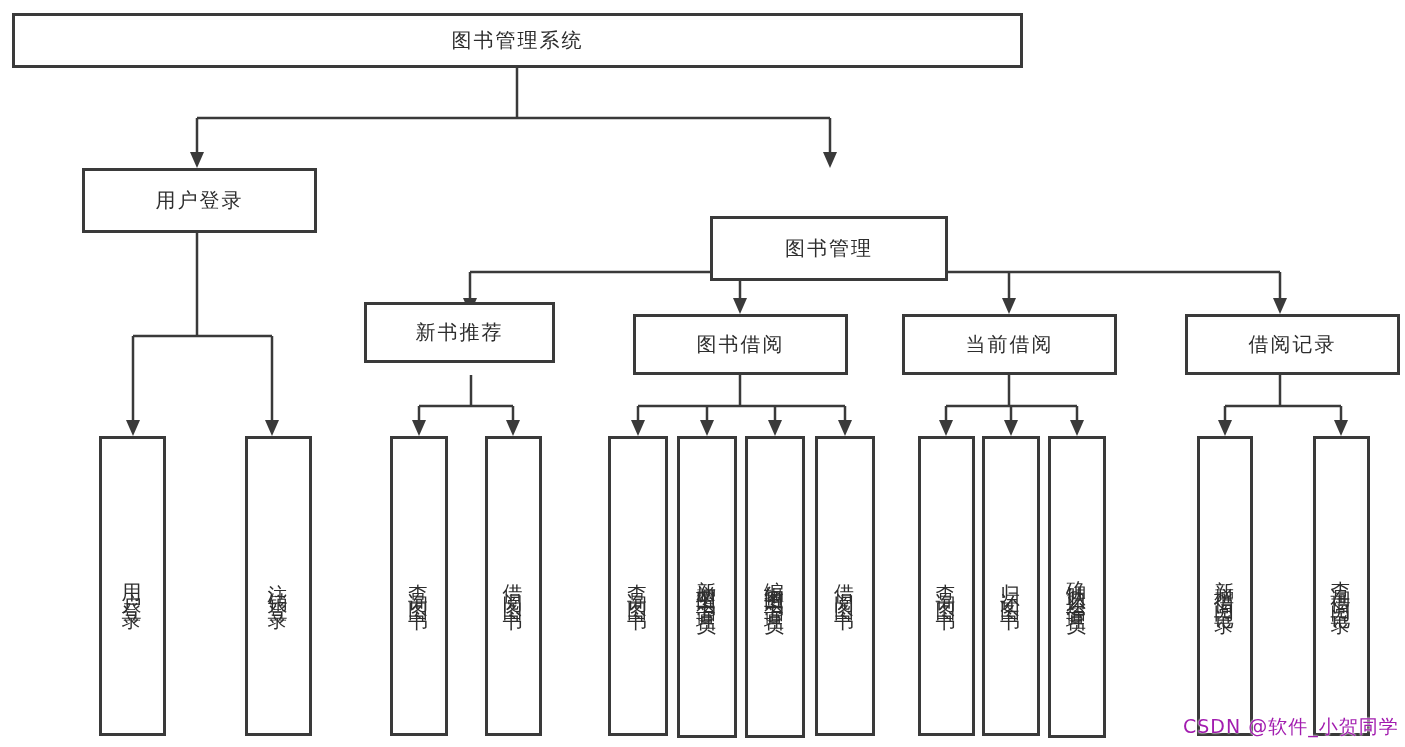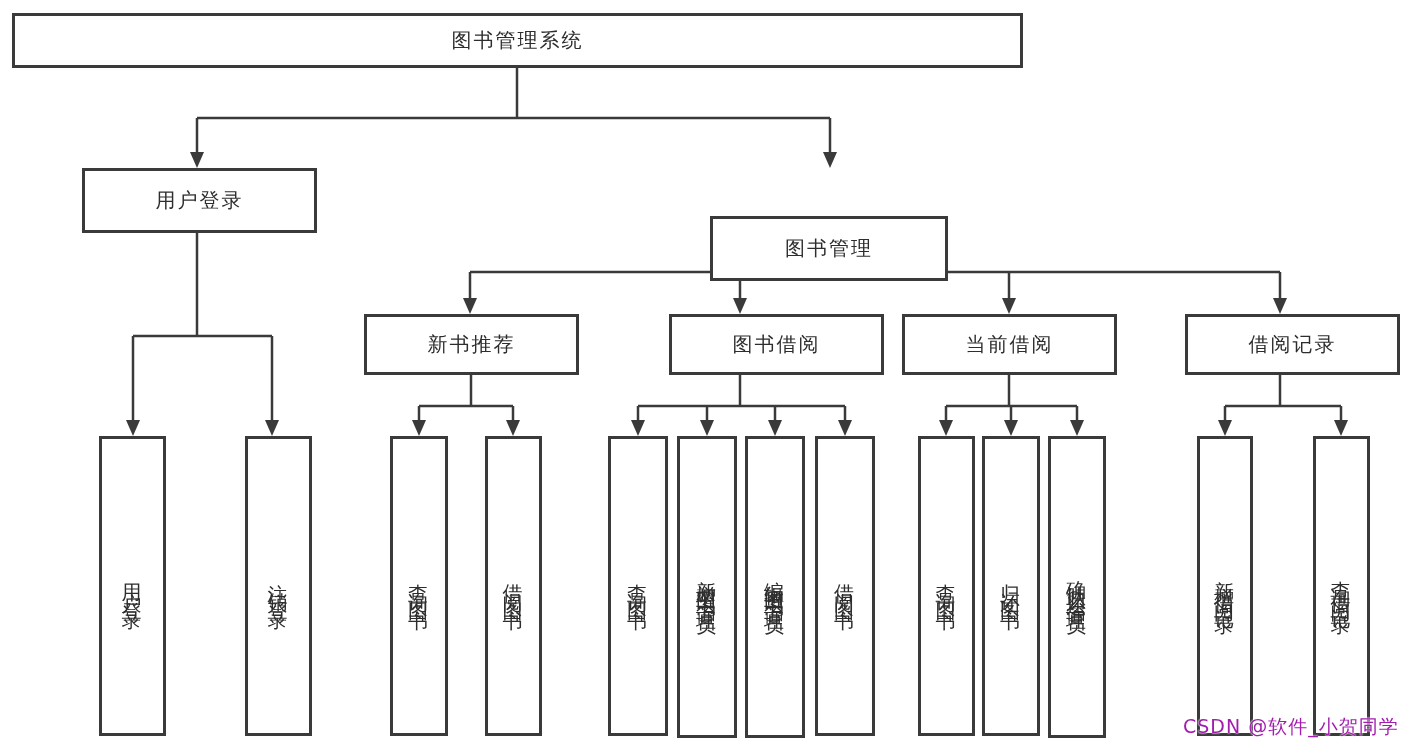--- a/index.html
+++ b/index.html
@@ -105,22 +105,22 @@
       <path d="M1341,406 V422"></path>
         <polygon points="1341,436 1334,420 1348,420"></polygon>
     </g>
   </svg>
 
   <div class="node" style="left:12px; top:13px; width:1011px; height:55px;">图书管理系统</div>
 
   <div class="node" style="left:82px; top:168px; width:235px; height:65px;">用户登录</div>
   <div class="node" style="left:710px; top:168px; width:238px; height:65px;margin-top:48px;">图书管理</div>
 
-  <div class="node" style="left:364px; top:314px; width:215px; height:61px;">新书推荐</div>
-  <div class="node" style="left:633px; top:314px; width:215px; height:61px;margin-left:36px;">图书借阅</div>
+  <div class="node" style="left:364px; top:302px; width:191px; height:61px;">新书推荐</div>
+  <div class="node" style="left:633px; top:314px; width:215px; height:61px;">图书借阅</div>
   <div class="node" style="left:902px; top:314px; width:215px; height:61px;">当前借阅</div>
   <div class="node" style="left:1185px; top:314px; width:215px; height:61px;">借阅记录</div>
 
   <div class="node vnode" style="left:99px; top:436px; width:67px; height:300px;">用户登录</div>
   <div class="node vnode" style="left:245px; top:436px; width:67px; height:300px;">注销登录</div>
 
   <div class="node vnode" style="left:390px; top:436px; width:58px; height:300px;">查询图书</div>
   <div class="node vnode" style="left:485px; top:436px; width:57px; height:300px;">借阅图书</div>
 
   <div class="node vnode" style="left:608px; top:436px; width:60px; height:300px;">查询图书</div>

